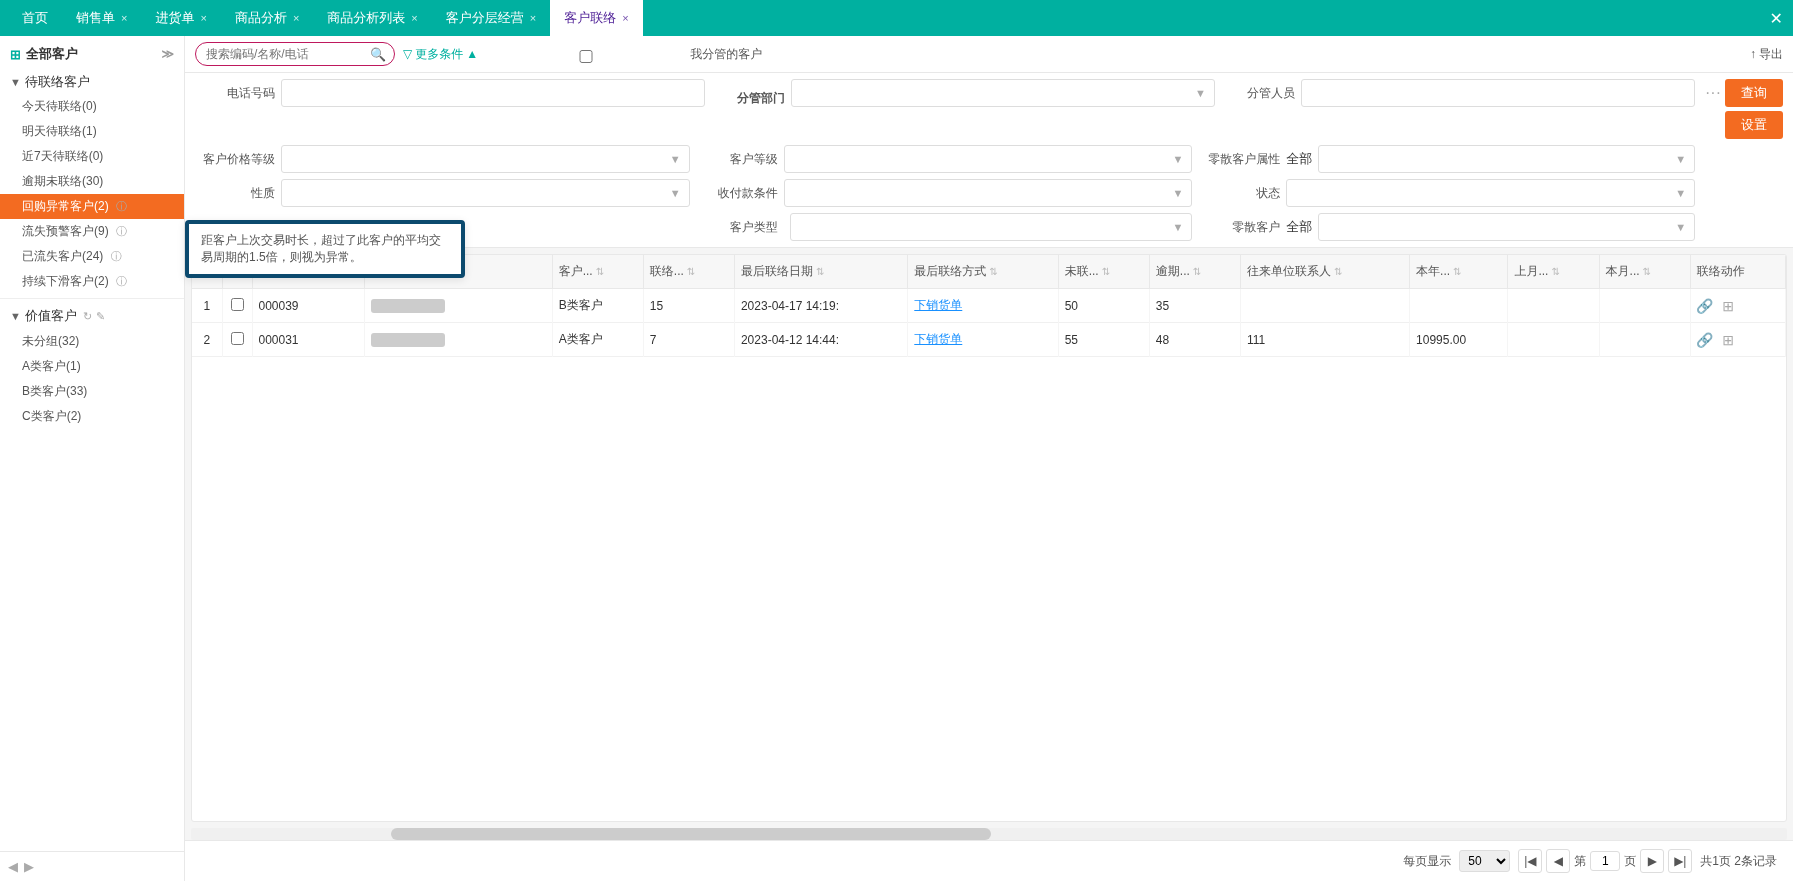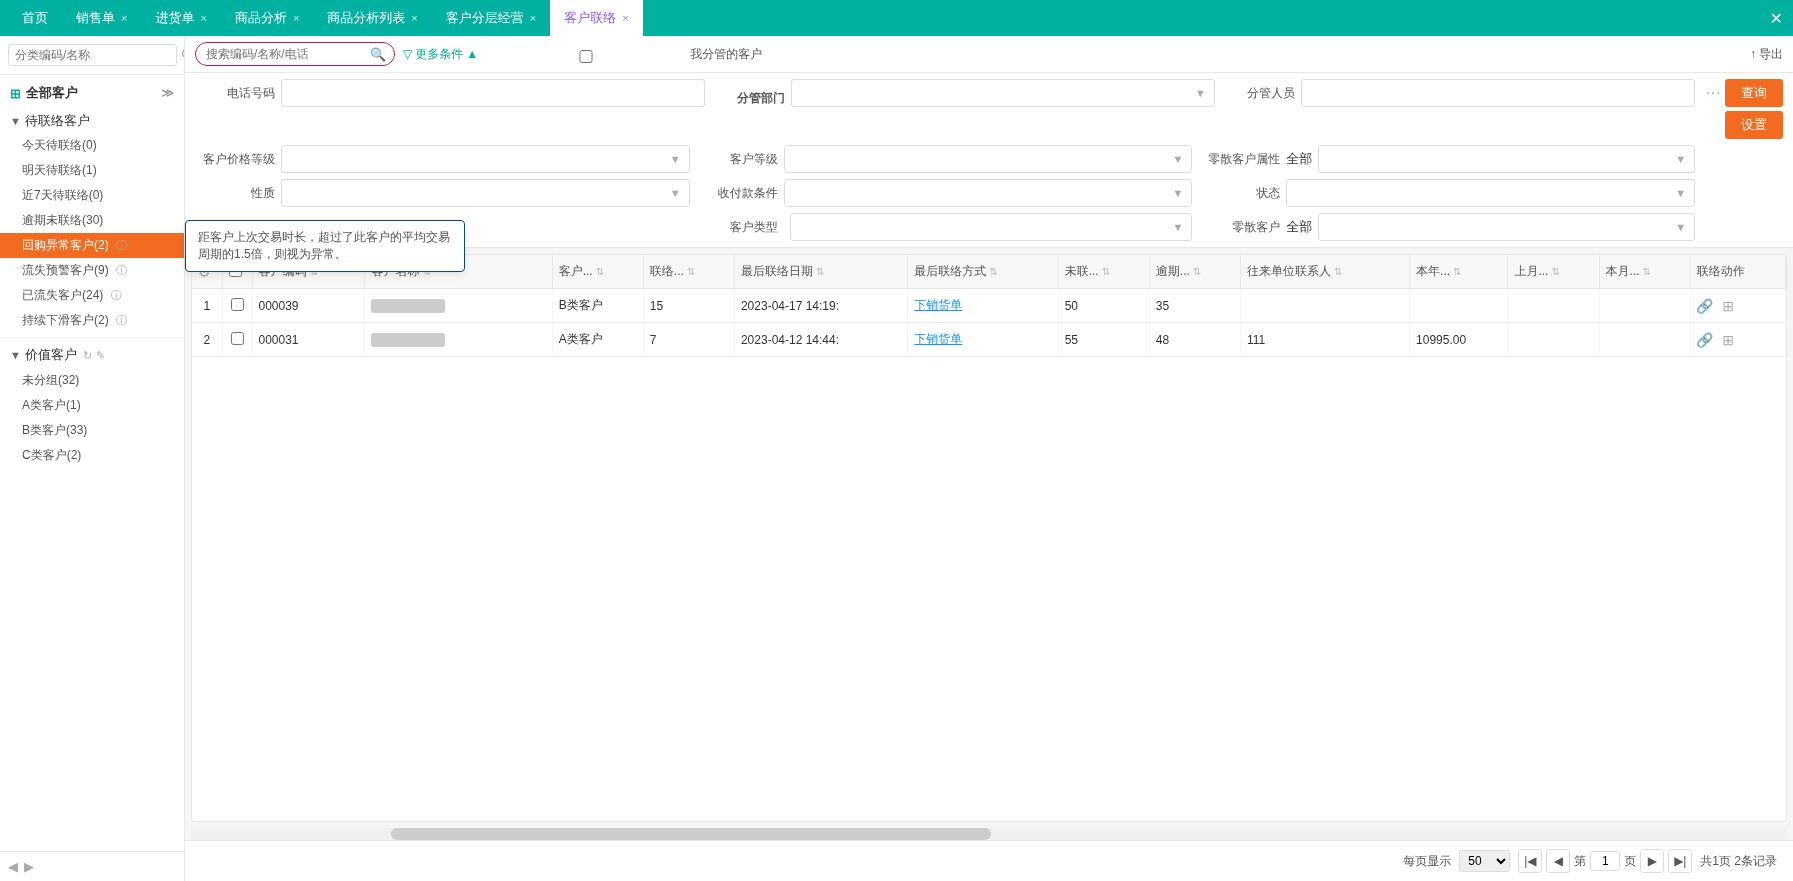--- a/index.html
+++ b/index.html
@@ -19,21 +19,21 @@
       padding: 0 14px;
       height: 36px;
       display: flex;
       align-items: center;
       cursor: pointer;
       font-size: 13px;
       white-space: nowrap;
     }
     .top-nav .nav-item.active {
       background: #fff;
-      color: #8b5cf6;
+      color: #4c1d95;
     }
     .top-nav .nav-item .close-x {
       margin-left: 6px;
       font-size: 11px;
       opacity: 0.8;
     }
     .top-nav .window-close {
       position: absolute;
       right: 10px;
       top: 50%;
@@ -134,21 +134,21 @@
     }
     .tree-value-group .arrow { margin-right: 4px; font-size: 11px; color: #666; }
     .tree-value-group .edit-icon { margin-left: 4px; color: #aaa; font-size: 11px; cursor: pointer; }
 
     
     .tooltip-popup {
       position: absolute;
       left: 185px;
       top: 220px;
       background: #fff;
-      border: 1px solid #0c4a6e;
+      border: 4px solid #0c4a6e;
       border-radius: 4px;
       padding: 8px 12px;
       font-size: 12px;
       color: #555;
       max-width: 280px;
       z-index: 100;
       box-shadow: 0 2px 8px rgba(0,0,0,0.1);
     }
 
     
@@ -455,24 +455,20 @@
   <div class="nav-item active">
     <span>客户联络</span>
     <span class="close-x">×</span>
   </div>
   <span class="window-close">✕</span>
 </div>
 
 <div class="main-layout">
 
   <div class="sidebar">
-    <div class="sidebar-search">
-      <input type="text" placeholder="分类编码/名称" style="">
-      <span class="search-btn">🔍</span>
-    </div>
     <div class="sidebar-tree">
       <div class="tree-header">
         <span style="margin-right:5px; color:#00b0a0;">⊞</span>
         <span>全部客户</span>
         <span class="collapse-btn">≫</span>
       </div>
       <div class="tree-group-label">
         <span class="arrow">▼</span>
         <span>待联络客户</span>
       </div>

